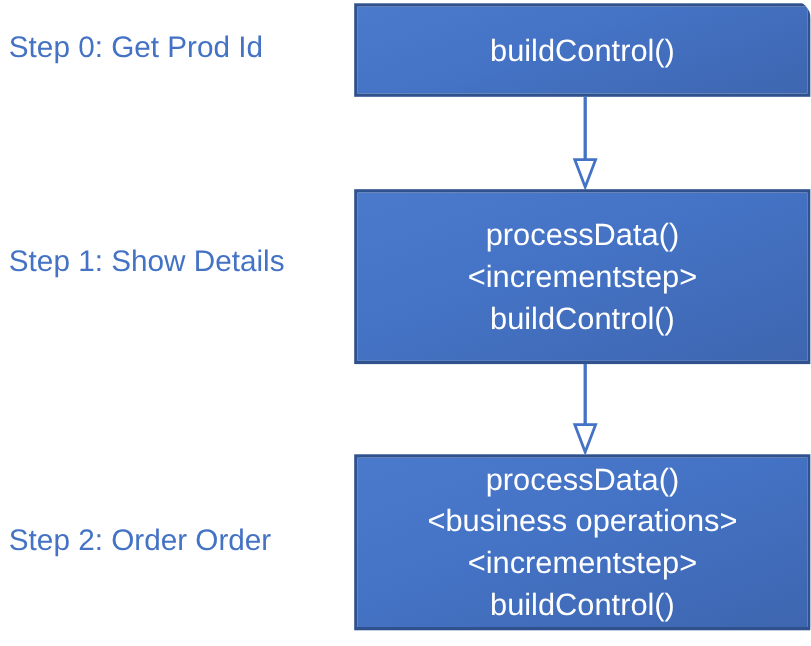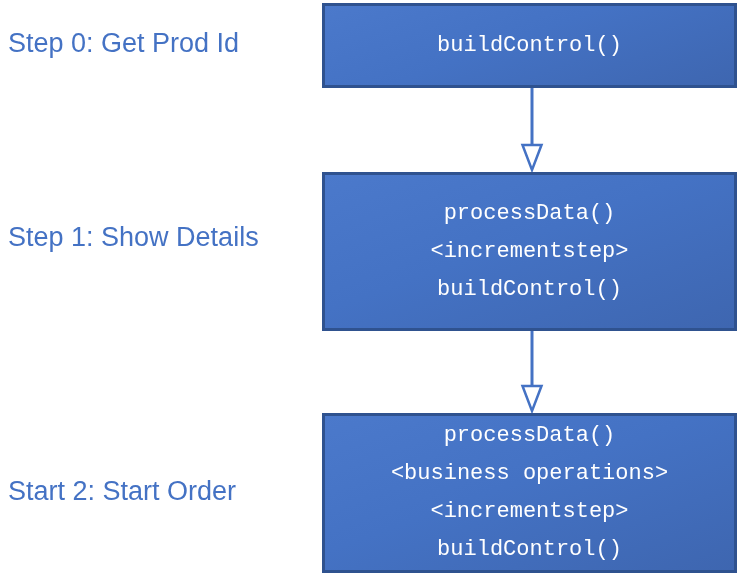--- a/index.html
+++ b/index.html
@@ -7,20 +7,21 @@
     padding: 0;
     background: #ffffff;
   }
   .canvas {
     position: relative;
     width: 737px;
     height: 587px;
     background: #ffffff;
     overflow: hidden;
     font-family: "Liberation Sans", sans-serif;
+    border-radius: 17px;
   }
   .step-label {
     position: absolute;
     left: 8px;
     font-size: 27px;
     color: #4472c4;
     white-space: nowrap;
     letter-spacing: 0px;
   }
   .flow-box {
@@ -29,26 +30,25 @@
     width: 415px;
     box-sizing: border-box;
     border: 3px solid #2f528f;
     background: linear-gradient(160deg, #4b79cb 0%, #4472c4 45%, #3e66b0 100%);
     display: flex;
     flex-direction: column;
     align-items: center;
     justify-content: center;
   }
   .box-line {
-    font-size: 22px;
+    font-size: 28px;
     line-height: 38px;
     color: #ffffff;
     text-align: center;
     white-space: nowrap;
-    font-family: Liberation Mono, monospace;
   }
   .flow-arrow {
     position: absolute;
     left: 519px;
   }
   #box-0 { top: 3px;   height: 85px;  }
   #box-1 { top: 172px; height: 159px; }
   #box-2 { top: 413px; height: 160px; }
   #label-0 { top: 28px;  }
   #label-1 { top: 222px; }
@@ -56,21 +56,21 @@
   #arrow-0 { top: 88px;  }
   #arrow-1 { top: 331px; }
 </style>
 </head>
 <body>
 
 <div class="canvas">
 
   <div class="step-label" id="label-0">Step 0: Get Prod Id</div>
   <div class="step-label" id="label-1">Step 1: Show Details</div>
-  <div class="step-label" id="label-2">Start 2: Start Order</div>
+  <div class="step-label" id="label-2">Step 2: Order Order</div>
 
   <div class="flow-box" id="box-0">
     <div class="box-line">buildControl()</div>
   </div>
 
   <svg class="flow-arrow" id="arrow-0" width="26" height="84" viewBox="0 0 26 84">
     <line x1="13" y1="0" x2="13" y2="57" stroke="#4472c4" stroke-width="3"></line>
     <polygon points="3.5,57 22.5,57 13,82" fill="#ffffff" stroke="#4472c4" stroke-width="2.5"></polygon>
   </svg>
 

